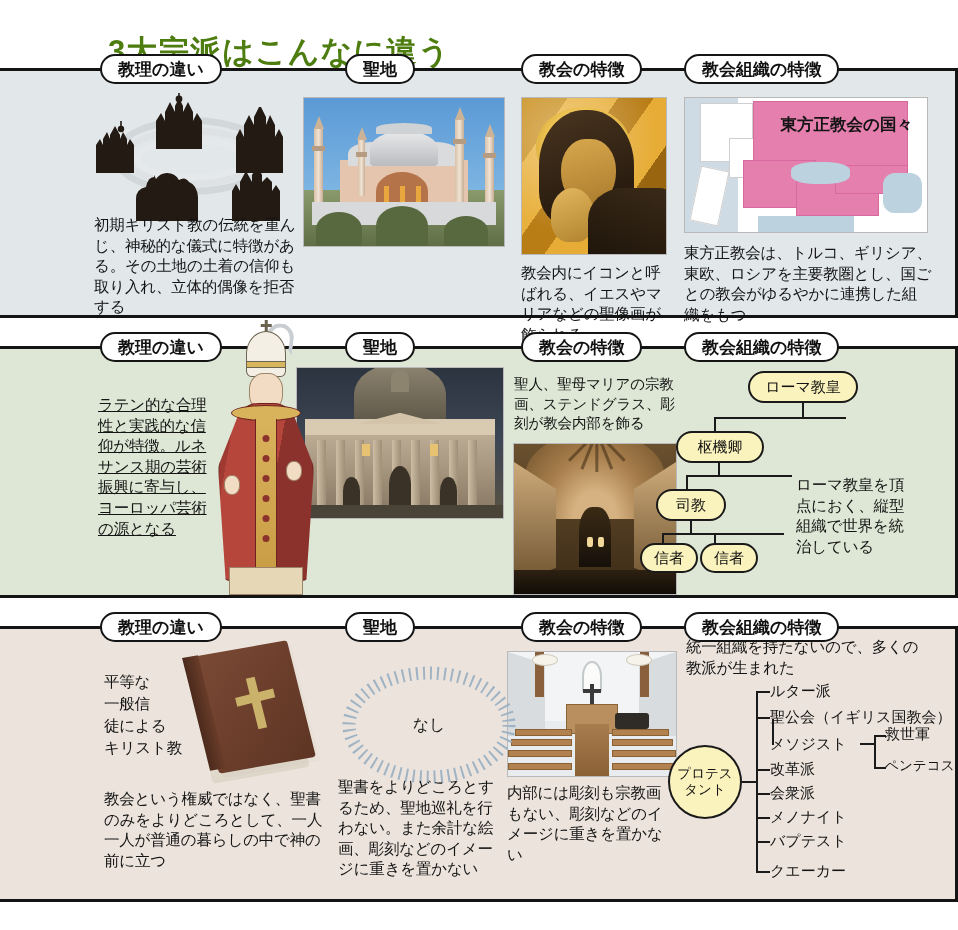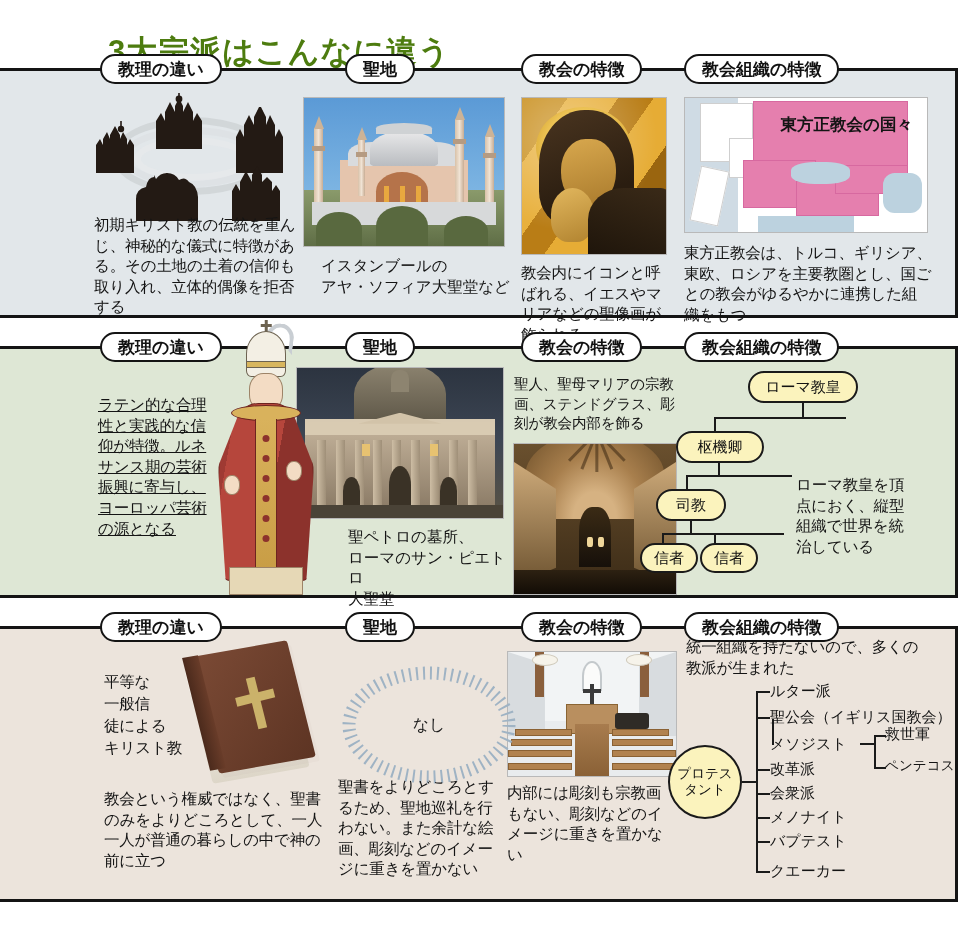--- a/index.html
+++ b/index.html
@@ -430,22 +430,20 @@
           <div class="minaret" style="left:5%; width:9px; bottom:24%; height:56%;"></div>
           <div class="minaret" style="left:27%; width:7px; bottom:34%; height:38%;"></div>
           <div class="minaret" style="right:20%; width:9px; bottom:24%; height:62%;"></div>
           <div class="minaret" style="right:5%; width:9px; bottom:24%; height:50%;"></div>
           <div class="mass" style="left:4%; right:4%; bottom:14%; height:16%; background:#d7d9da;"></div>
           <div class="bush" style="left:6%; width:46px; height:34px;"></div>
           <div class="bush" style="left:36%; width:52px; height:40px;"></div>
           <div class="bush" style="right:8%; width:44px; height:30px;"></div>
         </div>
       </div>
-      <div class="cap" style="left:321px; top:185px; width:190px; white-space:pre-line;">イスタンブールの
-アヤ・ソフィア大聖堂など</div>
 
       <div class="media" style="left:521px; top:26px; width:146px; height:158px;">
         <div class="icon-img">
           <div class="halo"></div>
             <div class="veil"></div>
           <div class="face"></div>
             <div class="child"></div>
             <div class="robe"></div>
         </div>
       </div>
@@ -498,23 +496,20 @@
             <div class="col" style="left:86%;"></div>
             <div class="arch" style="left:44%; width:12%; height:48%;"></div>
             <div class="arch" style="left:20%; width:9%; height:34%;"></div>
             <div class="arch" style="right:20%; width:9%; height:34%;"></div>
             <div class="win" style="left:30%; top:26%; width:8px; height:12px;"></div>
             <div class="win" style="right:30%; top:26%; width:8px; height:12px;"></div>
           </div>
           <div class="plaza"></div>
         </div>
       </div>
-      <div class="cap" style="left:348px; top:178px; width:170px; white-space:pre-line;">聖ペトロの墓所、
-ローマのサン・ピエトロ
-大聖堂</div>
 
       <div class="pope" style="left:200px; top:-18px; width:132px; height:272px;">
         <div class="staff"></div>
         <div class="mitre-cross"></div>
         <div class="mitre"></div>
         <div class="mitre-band"></div>
         <div class="head"></div>
         <div class="robe"></div>
         <div class="collar"></div>
         <div class="stole">

